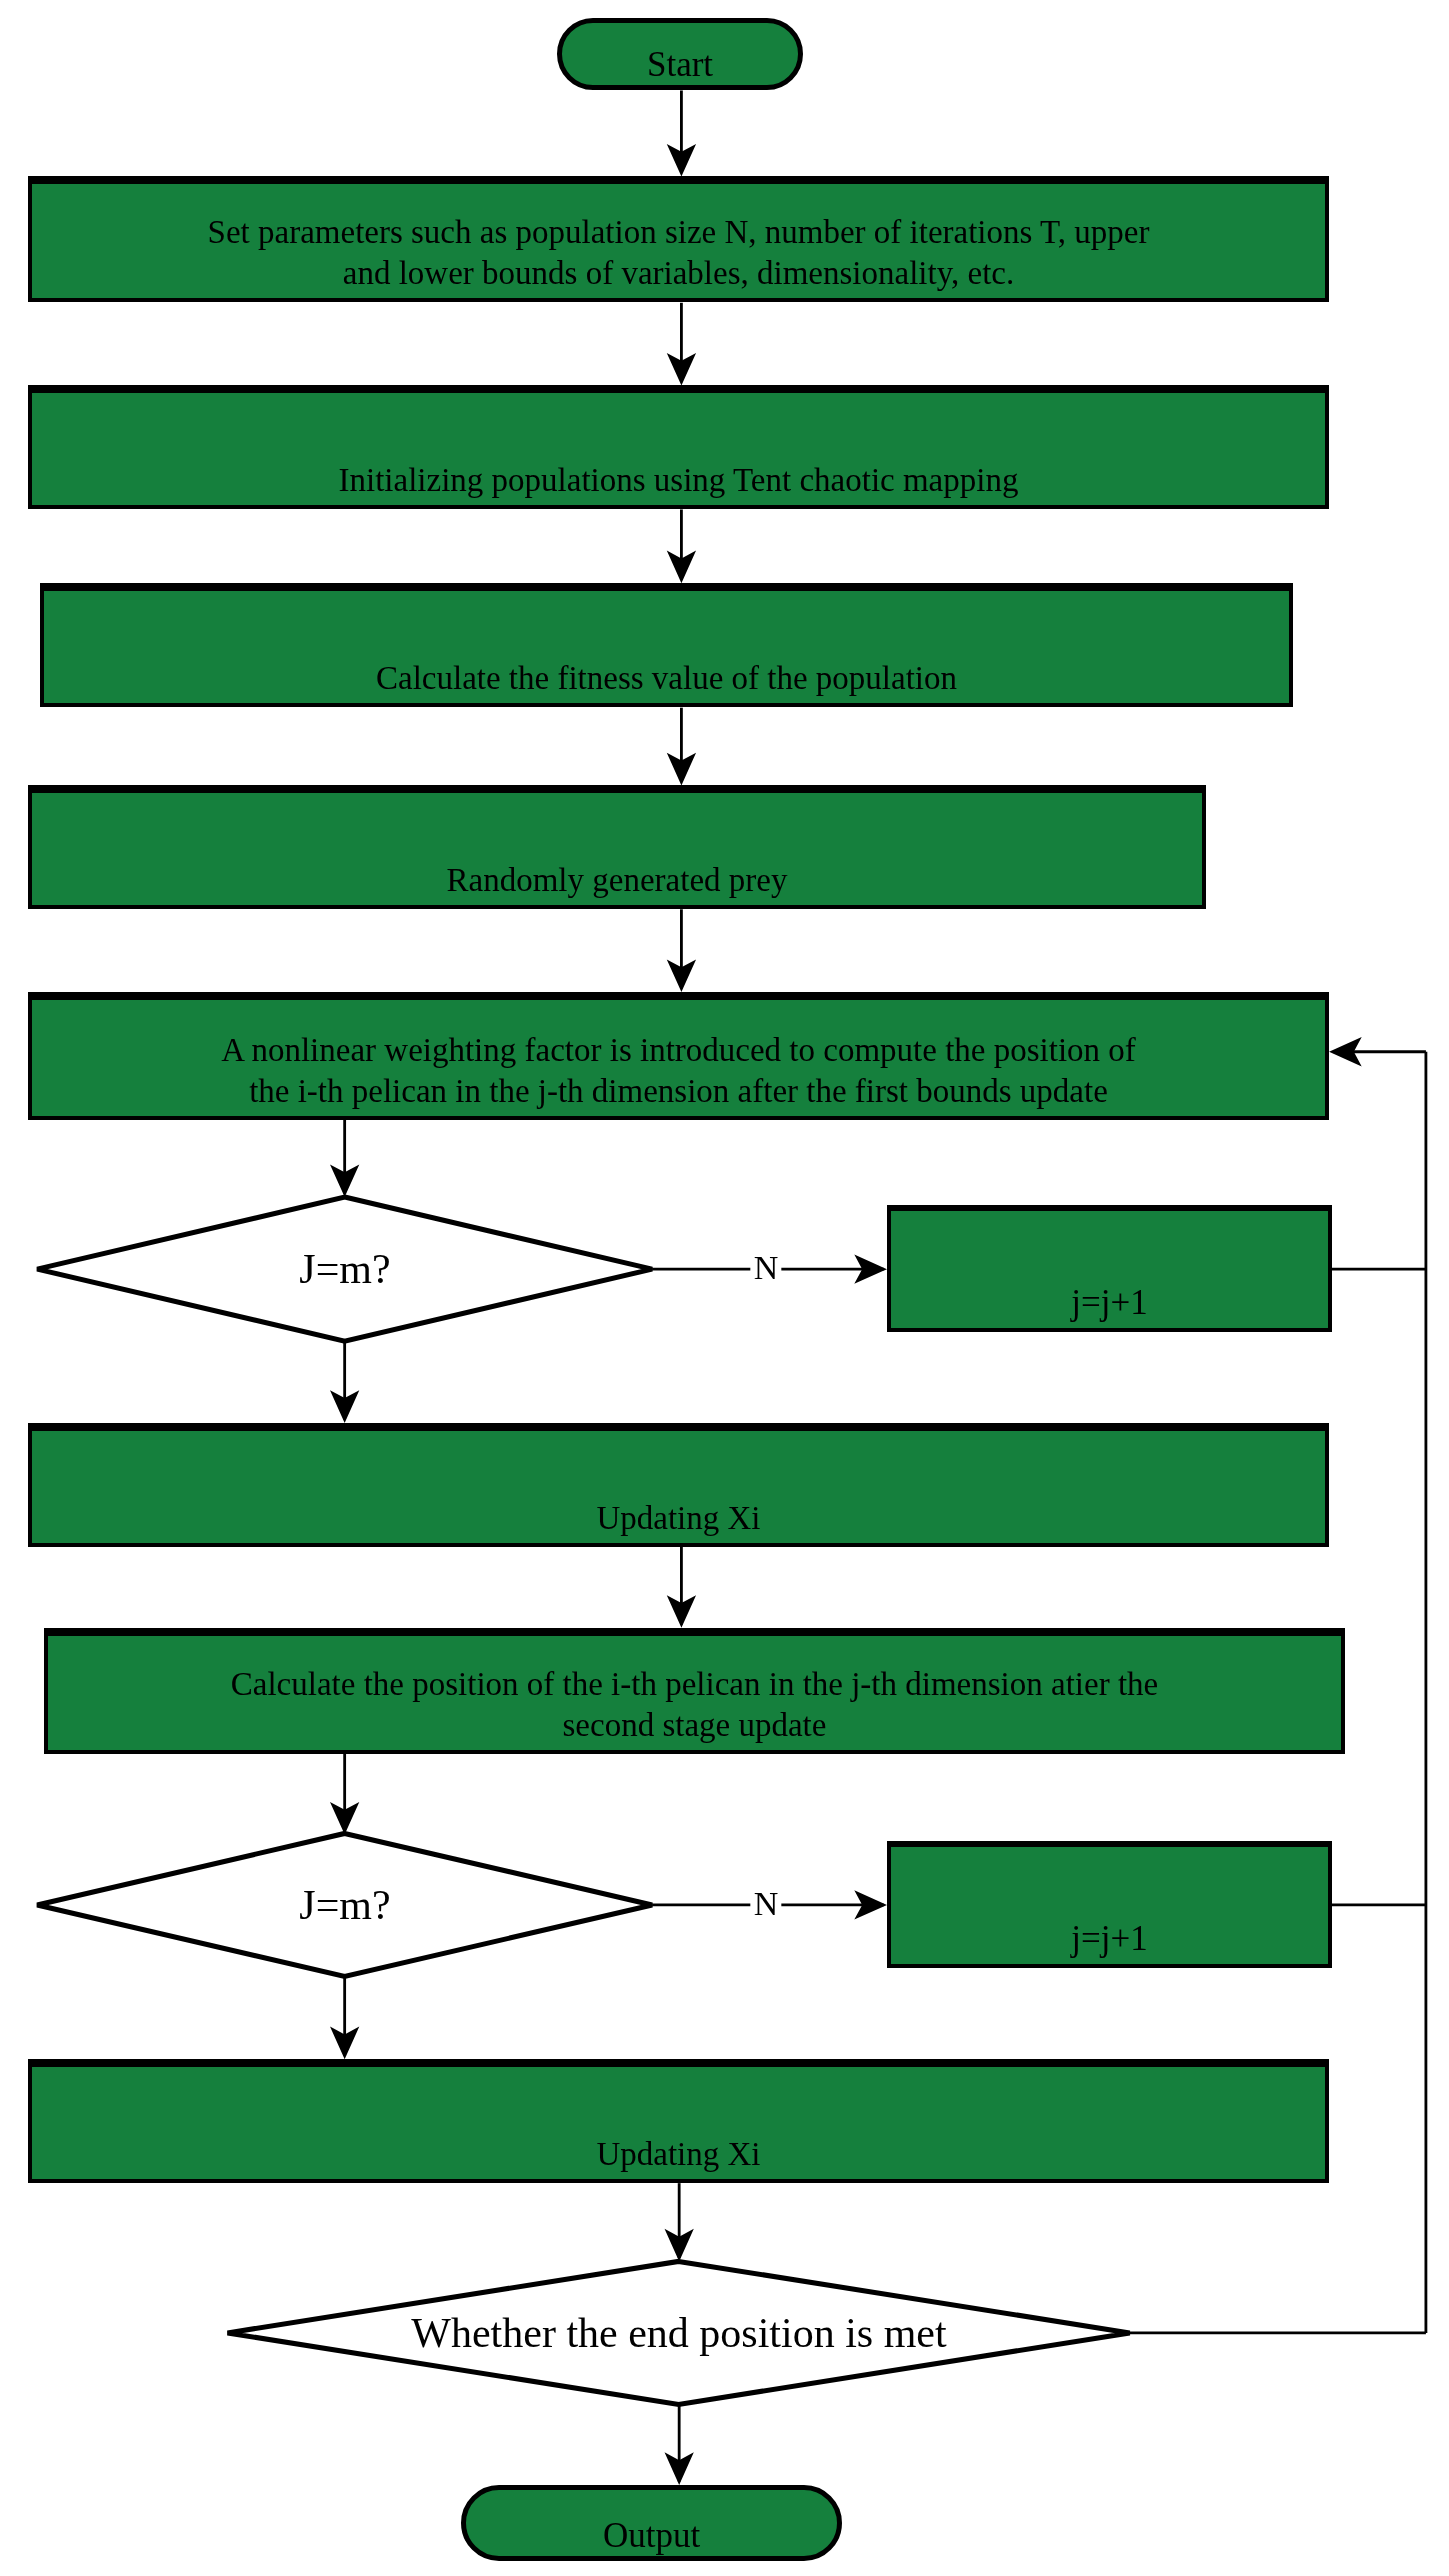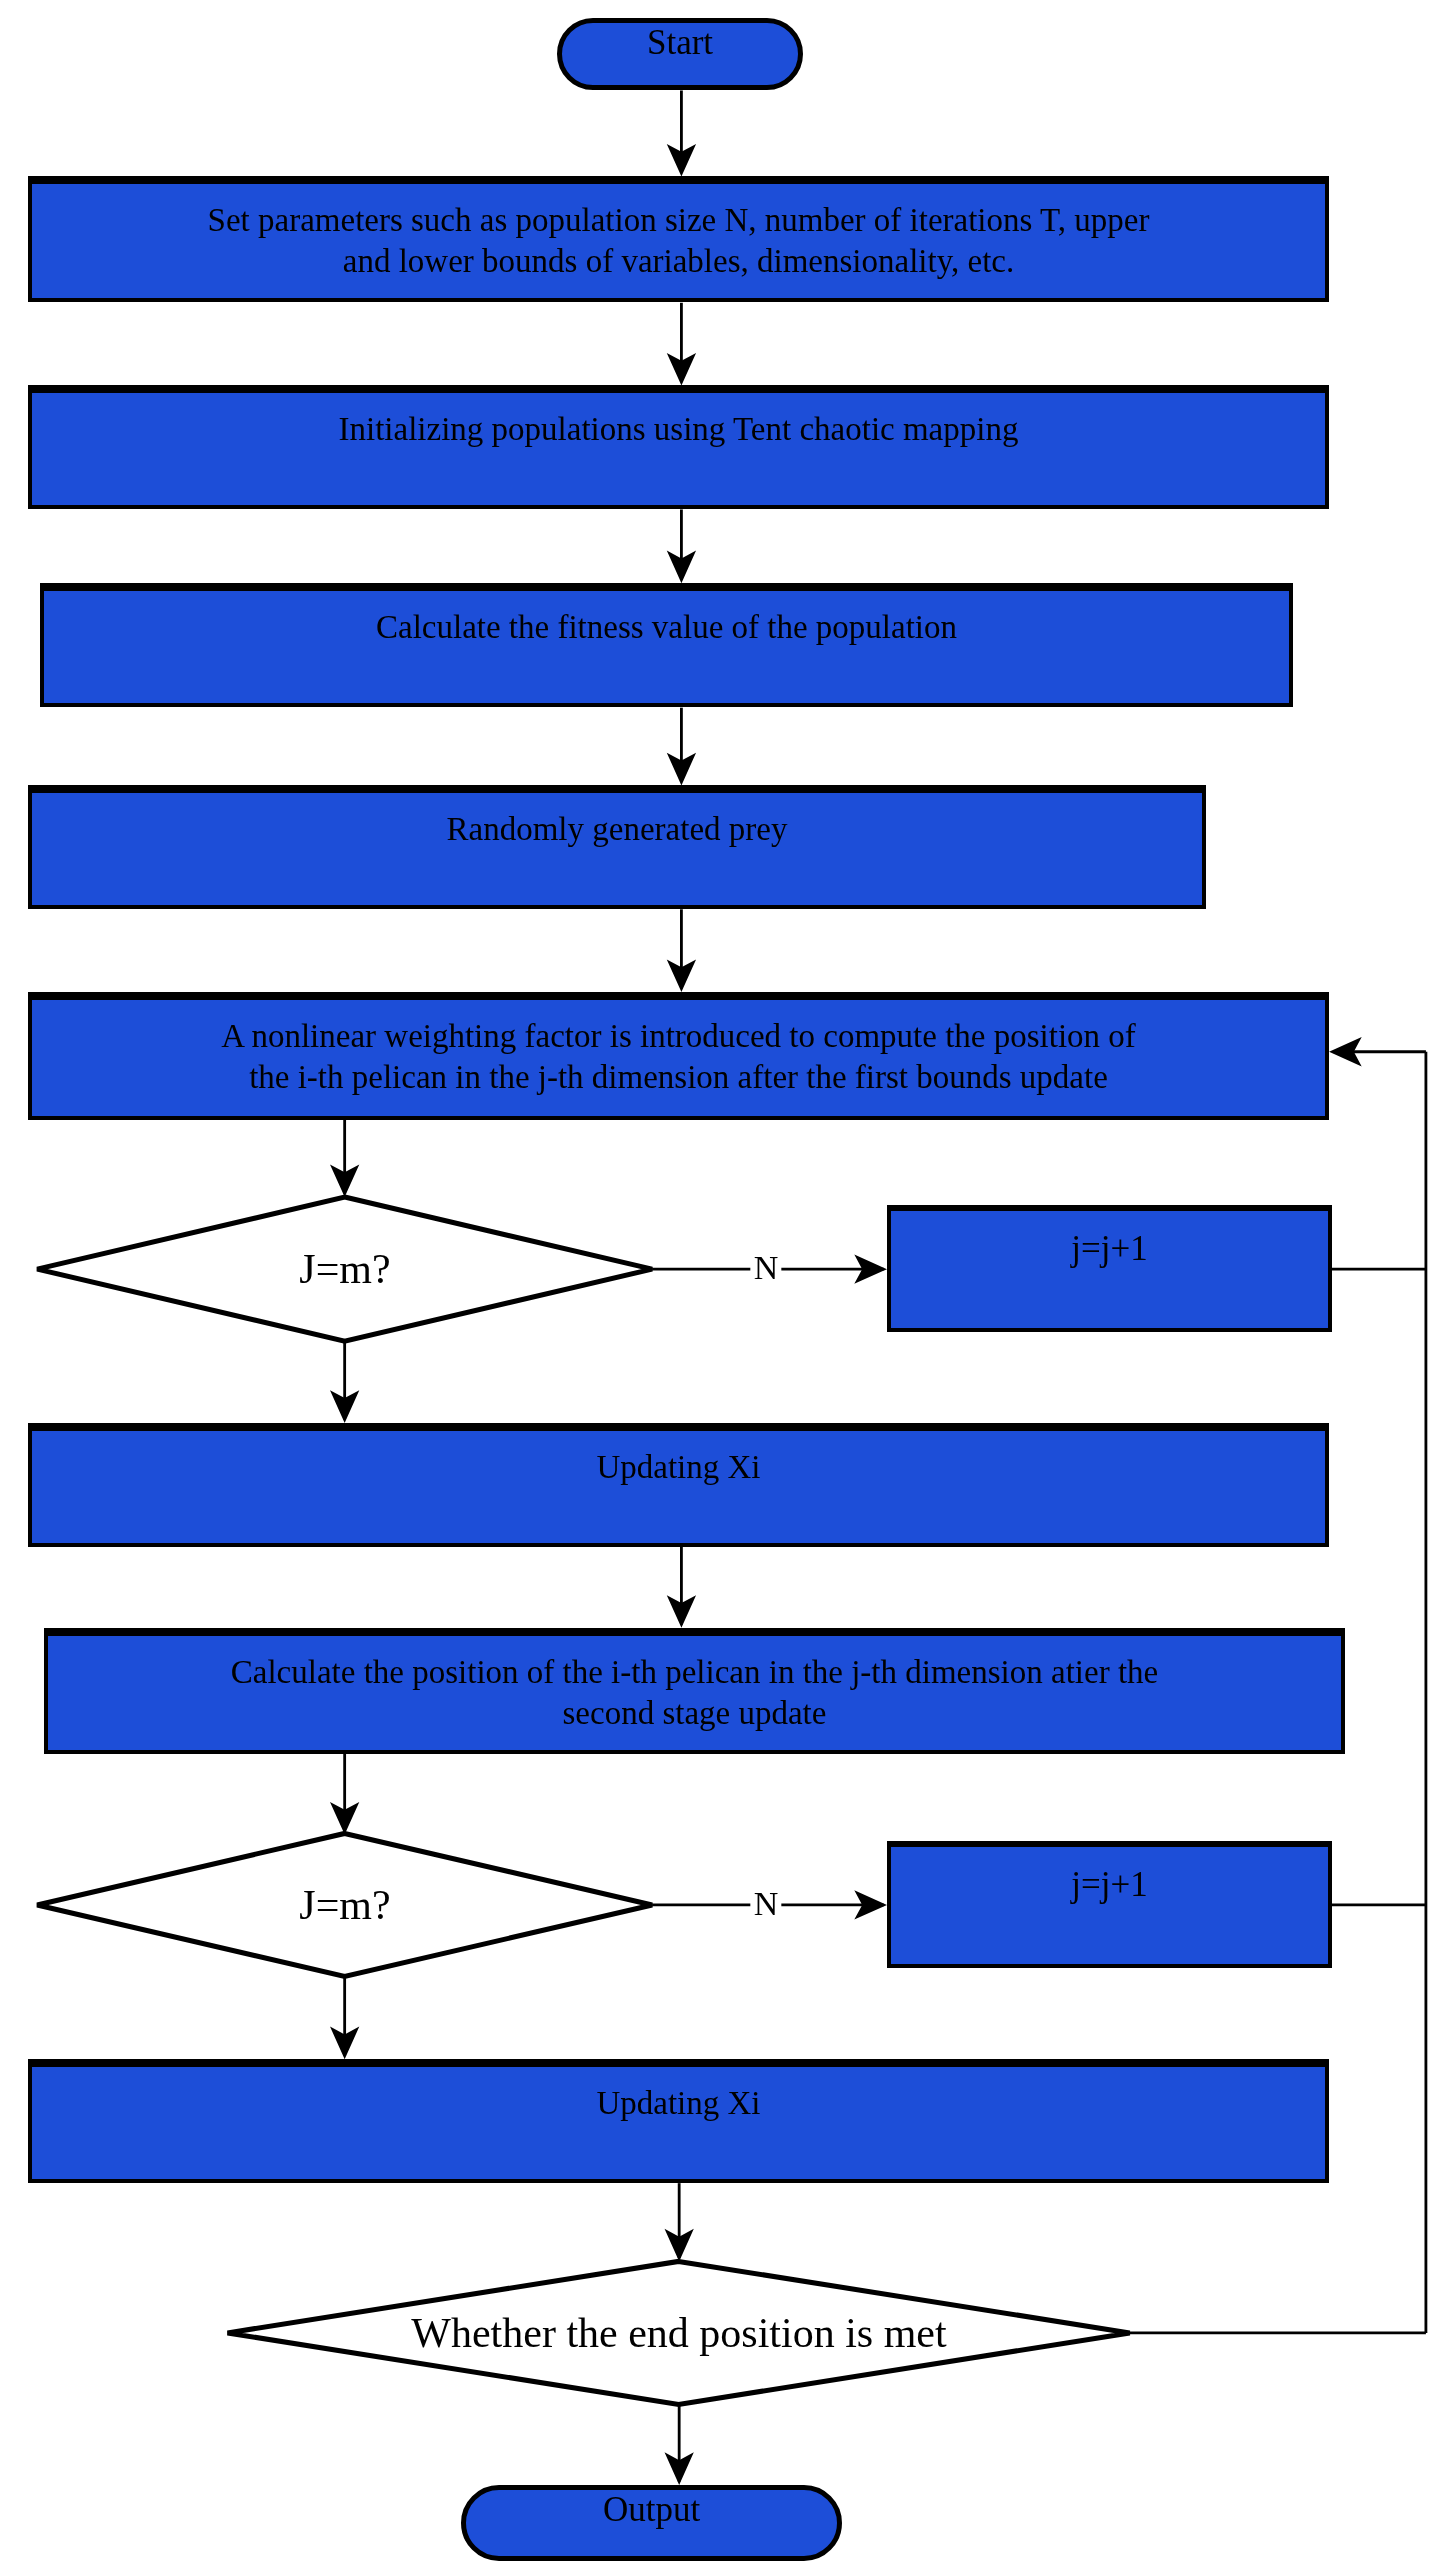--- a/index.html
+++ b/index.html
@@ -6,28 +6,28 @@
   #canvas{
     position:relative;
     width:1449px;height:2576px;
     background:#ffffff;
     font-family:"Liberation Serif","DejaVu Serif",serif;
     color:#000;
   }
   #connectors{position:absolute;left:0;top:0;z-index:1;}
   .node{
     position:absolute;z-index:2;box-sizing:border-box;
-    display:flex;align-items:flex-start;justify-content:center;
-    text-align:center;background:#1d4ed8;
+    display:flex;align-items:flex-end;justify-content:center;
+    text-align:center;background:#15803d;
     white-space:pre-line;
   }
   .rect{
     border:4px solid #000;border-top-width:8px;
     font-size:33px;line-height:1.24;
-    padding:16px 17px;
+    padding:4px 17px;
   }
   .stadium{
     border:5px solid #000;border-radius:42px;
     font-size:35px;
   }
   .dlabel{
     position:absolute;z-index:3;transform:translate(-50%,-50%);
     font-size:42px;background:transparent;white-space:nowrap;
   }
   .nlabel{

